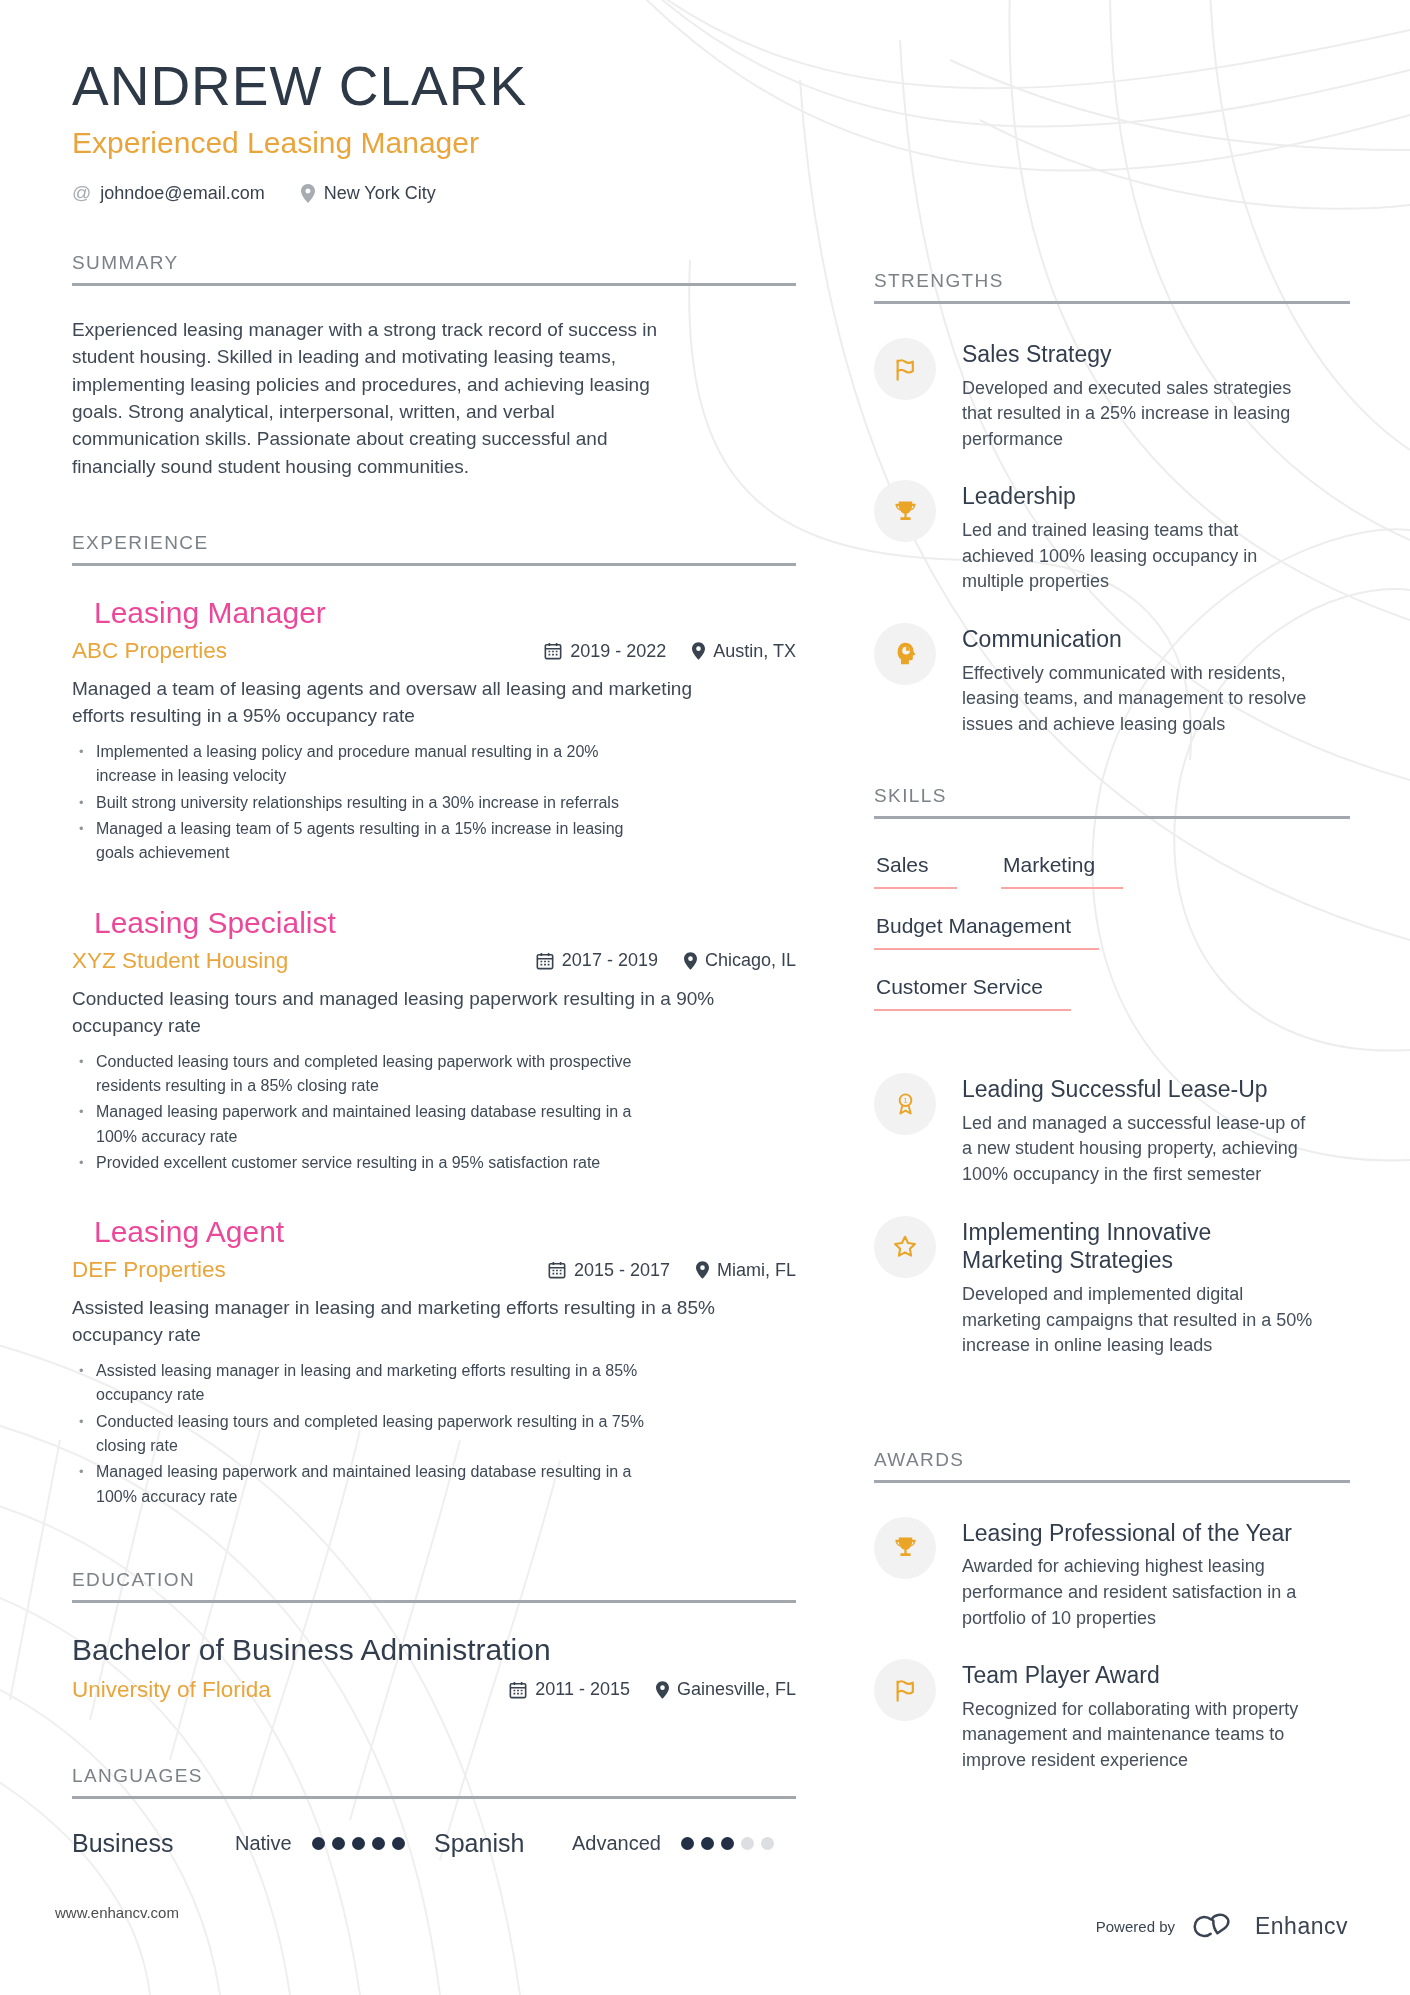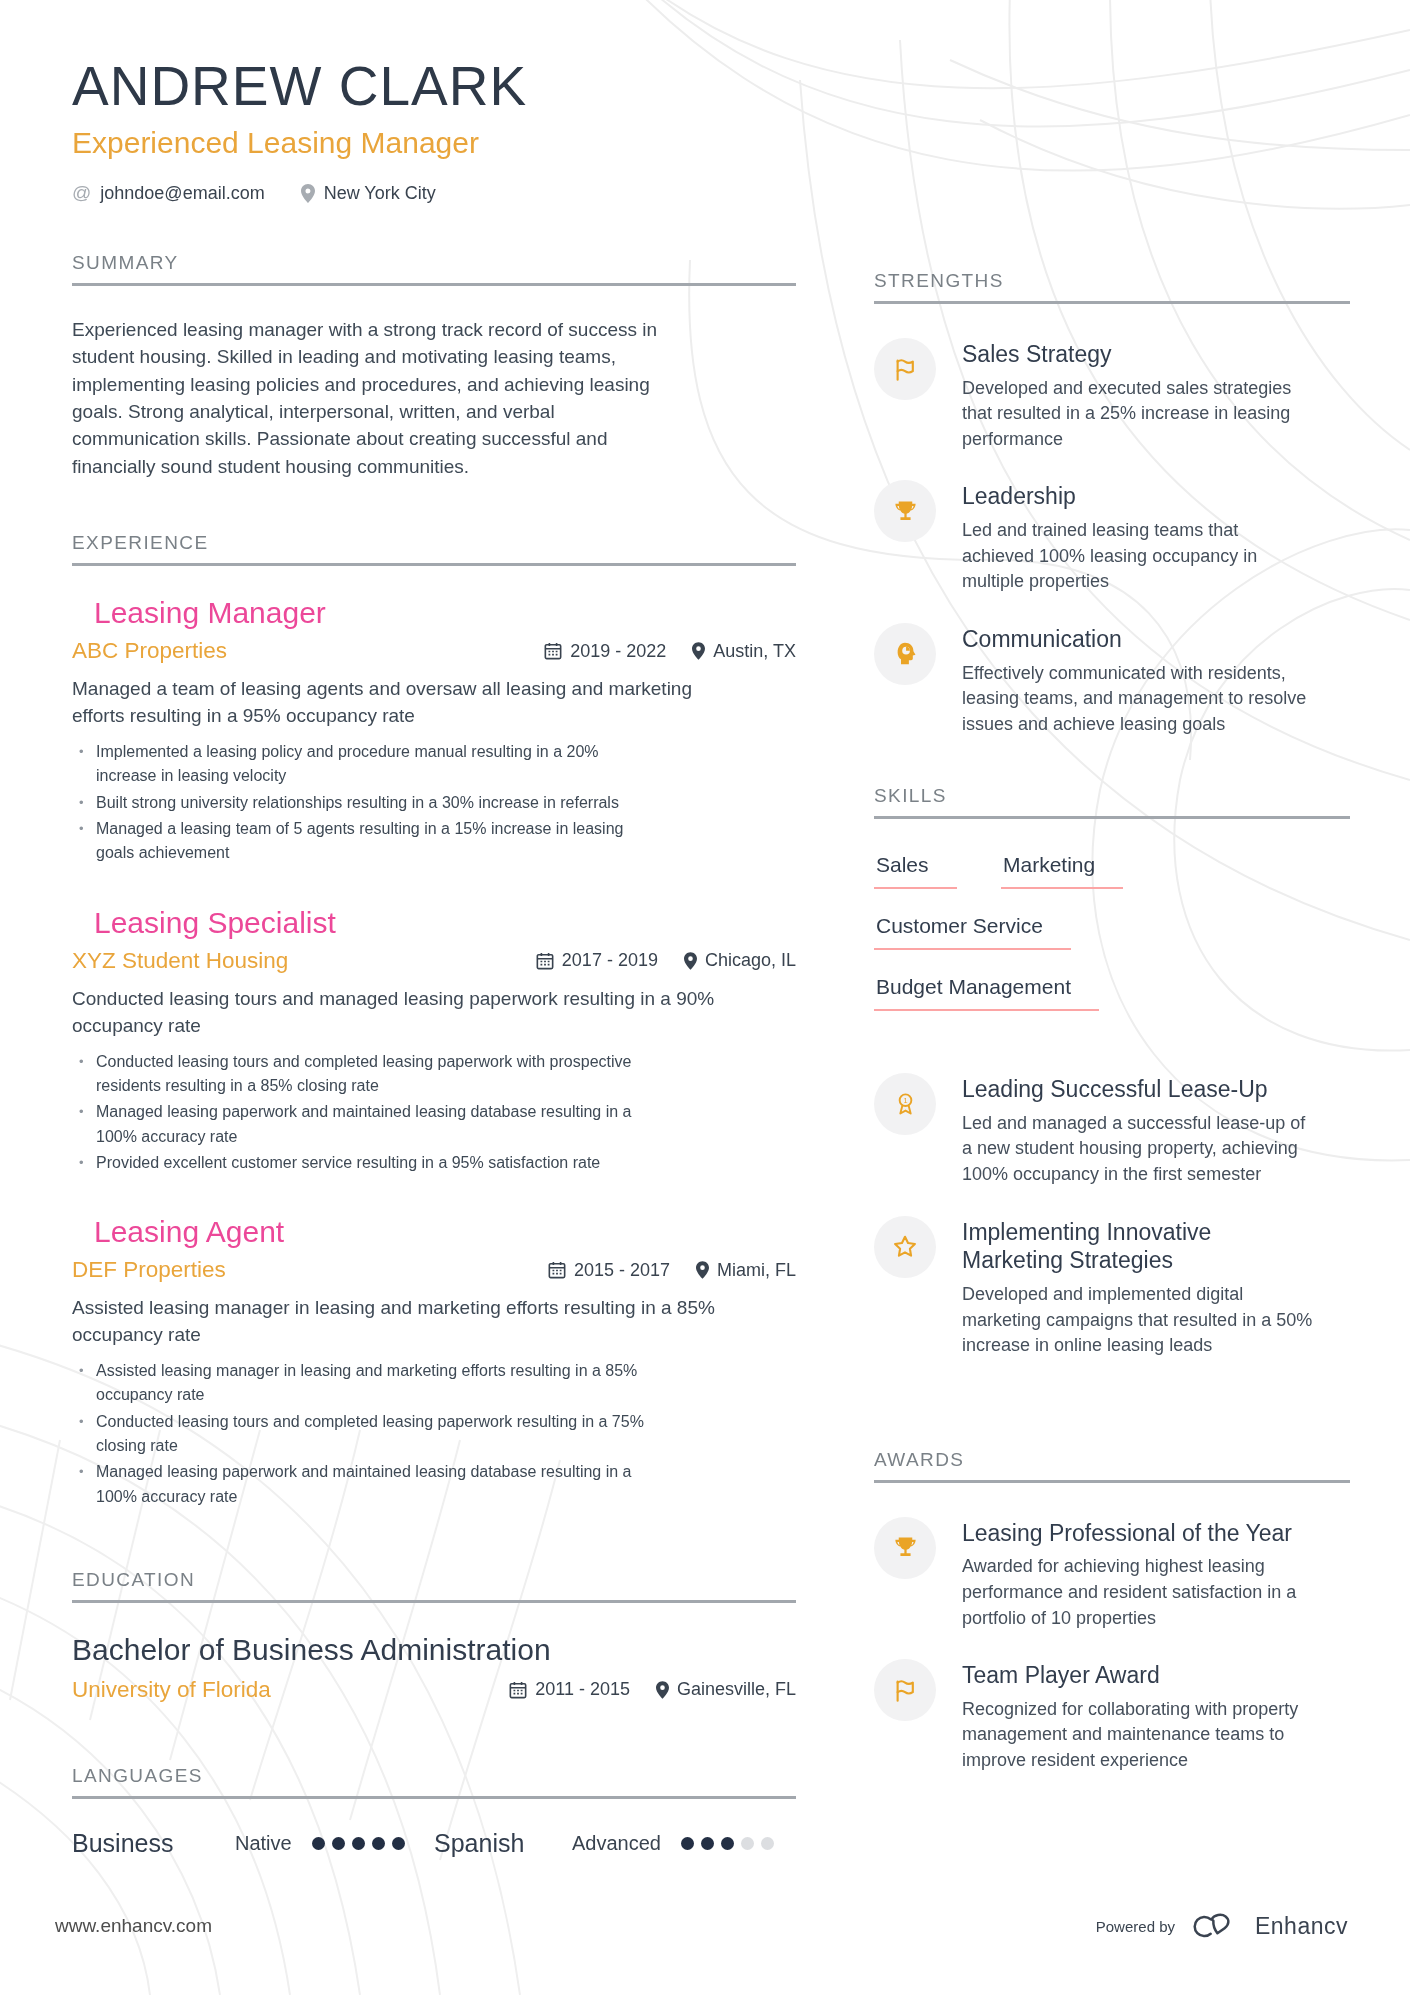--- a/index.html
+++ b/index.html
@@ -73,21 +73,21 @@
 
   
   .skill-row { margin-bottom:25px; }
   .skill {
     display:inline-block; font-size:21px; color:#323D4D;
     padding:0 28px 10px 2px; border-bottom:2px solid #fca5a5; margin-right:40px;
   }
   .skill:last-child { margin-right:0; }
 
   
-  .footer-site { position:absolute; left:55px; bottom:58px; font-size:19px; color:#4D4D4D; text-decoration:none; }
+  .footer-site { position:absolute; left:55px; bottom:74px; font-size:15px; color:#4D4D4D; text-decoration:none; }
   .footer-brand { position:absolute; right:62px; bottom:52px; display:flex; align-items:center; gap:15px; }
   .powered-by { font-size:15px; color:#3A4450; }
   .brand-name { font-size:23px; color:#3A4350; letter-spacing:0.5px; text-decoration:none; }
 </style>
 </head>
 <body>
 
 <div class="page">
 
   <svg class="bg-decor" width="1410" height="1995" viewBox="0 0 1410 1995" fill="none">
@@ -358,24 +358,24 @@
         </div>
       </div>
 
       <div style="margin-top:48px;">
         <div class="section-heading">SKILLS</div>
         <div class="skill-row">
           <span class="skill">Sales</span>
           <span class="skill">Marketing</span>
         </div>
         <div class="skill-row">
+          <span class="skill">Budget Management</span>
+        </div>
+        <div class="skill-row">
           <span class="skill">Customer Service</span>
-        </div>
-        <div class="skill-row">
-          <span class="skill">Budget Management</span>
         </div>
       </div>
 
       <div style="margin-top:62px;">
 
         <div class="side-item">
           <div class="icon-circle">
             <span class="icon-accent">
               <svg width="27" height="27" viewBox="0 0 24 24" fill="none" stroke="currentColor" stroke-width="1.7">
                   <circle cx="12" cy="8.2" r="5.2"></circle>

